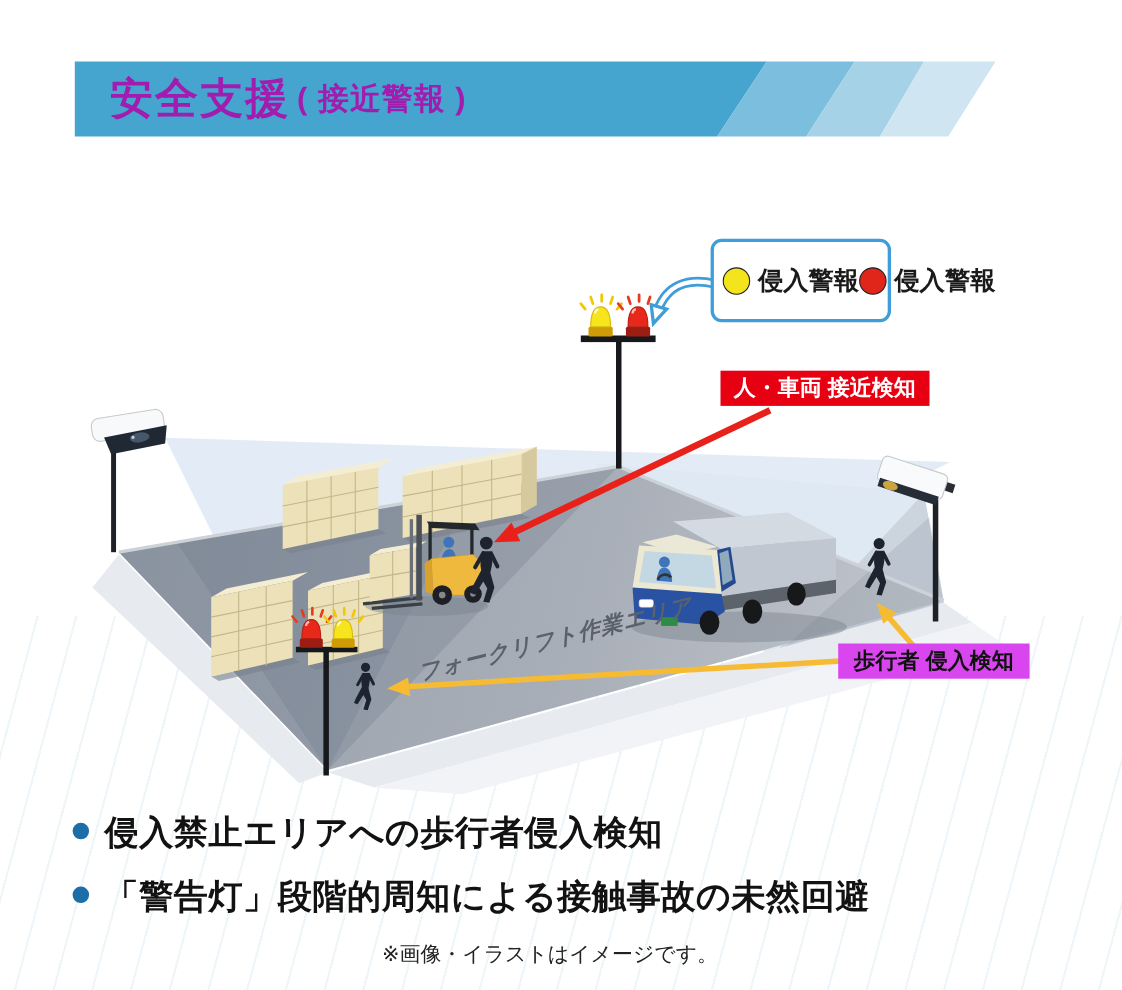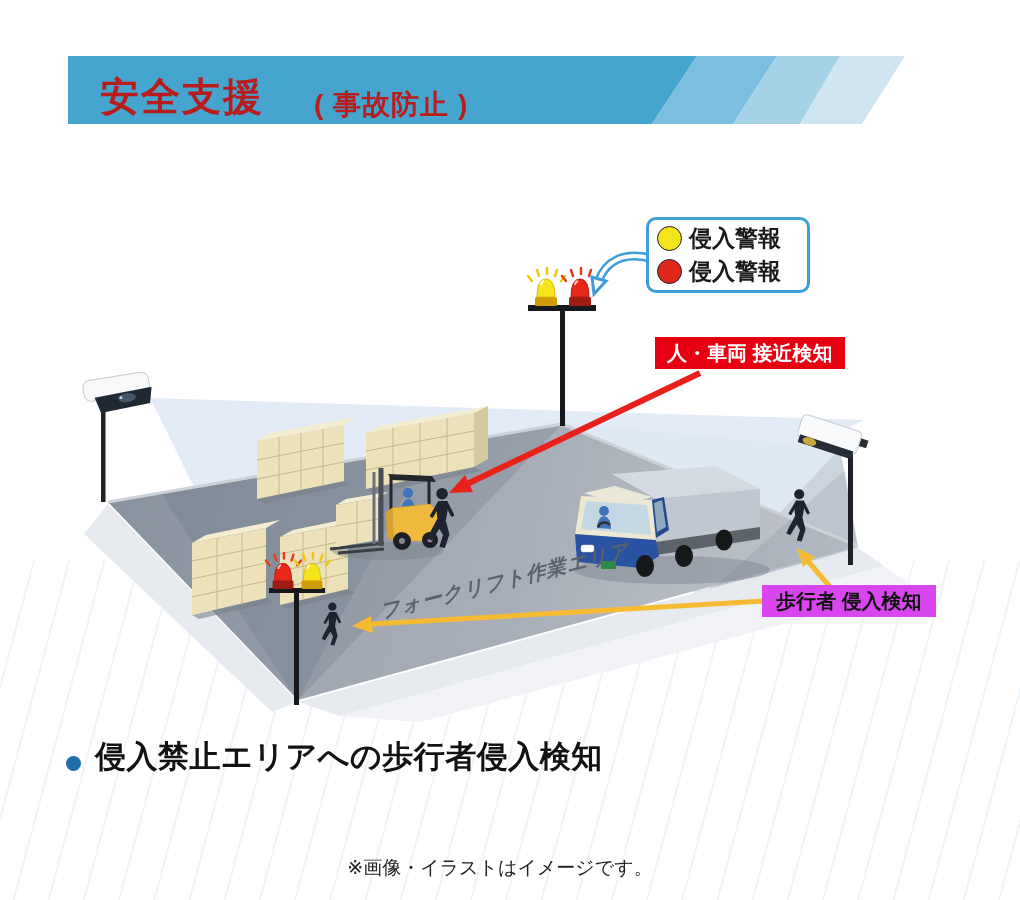--- a/index.html
+++ b/index.html
@@ -4,42 +4,42 @@
 <style>
   html,body{margin:0;padding:0;background:#fff;}
   body{font-family:"Liberation Sans","DejaVu Sans",sans-serif;}
   .stage{position:relative;width:1020px;height:900px;overflow:hidden;background:#fff;}
   .hatch{position:absolute;left:0;top:560px;width:1020px;height:340px;z-index:0;
     background:repeating-linear-gradient(105deg,rgba(190,215,232,0) 0 32px,rgba(190,215,232,.45) 32px 34px);
     opacity:.55;}
   svg.scene{position:absolute;left:0;top:0;z-index:1;}
   .overlay{position:absolute;z-index:2;}
   
-  .title{left:100px;top:56px;height:68px;display:flex;align-items:flex-end;color:#b91c1c;gap:44px;}
+  .title{left:100px;top:56px;height:68px;display:flex;align-items:center;color:#a21caf;}
   .title .main{font-size:39px;font-weight:700;letter-spacing:2px;}
   .title .sub{font-size:28px;font-weight:700;margin-left:6px;letter-spacing:1px;}
   
   .legend{left:646px;top:217px;width:150px;height:70px;background:#fff;border:3px solid #3f9ed9;
-    border-radius:10px;display:flex;flex-direction:column;justify-content:space-evenly;padding-left:8px;box-sizing:content-box;}
+    border-radius:10px;display:flex;flex-direction:row;justify-content:space-evenly;padding-left:8px;box-sizing:content-box;}
   .legend-row{display:flex;align-items:center;gap:7px;}
   .legend-dot{width:25px;height:25px;border-radius:50%;border:1.5px solid #222;box-sizing:border-box;flex:0 0 auto;}
   .legend-dot.yellow{background:#f4e41c;}
   .legend-dot.red{background:#e0251b;}
   .legend-row .lbl{font-size:23px;font-weight:700;color:#1a1a1a;white-space:nowrap;}
   
   .label-red{left:655px;top:337px;height:32px;line-height:32px;padding:0 12px;background:#e60012;
     color:#fff;font-size:20px;font-weight:700;white-space:nowrap;}
   .label-yellow{left:762px;top:585px;height:32px;line-height:32px;padding:0 14px;background:#d946ef;
     color:#111;font-size:20px;font-weight:700;white-space:nowrap;}
   
   .floor-label{left:382px;top:598px;font-size:20px;font-weight:600;color:#5a616b;letter-spacing:1px;
     white-space:nowrap;transform:rotate(-14deg) skewX(-18deg);transform-origin:0 50%;}
   
   .bullets{left:66px;top:736px;width:920px;}
-  .bullet-row{display:flex;align-items:center;margin-bottom:16px;}
+  .bullet-row{display:flex;align-items:flex-start;margin-bottom:16px;}
   .bullet-dot{width:15px;height:15px;border-radius:50%;background:#1d6da9;margin:12px 14px 0 0;flex:0 0 auto;}
   .bullet-text{font-size:31px;font-weight:600;color:#121212;letter-spacing:0.5px;}
   
   .footer{left:0;top:855px;width:1000px;text-align:center;font-size:19px;color:#222;}
 </style>
 </head>
 <body>
 
 <div class="stage">
   <div class="hatch"></div>
@@ -217,21 +217,21 @@
     </g>
     <g>
       <path d="M650,258 C624,252 606,260 598,282" stroke="#3f9ed9" stroke-width="9" fill="none"></path>
       <path d="M650,258 C624,252 606,260 598,282" stroke="#fff" stroke-width="4" fill="none"></path>
       <polygon points="594,294 592,277 606,281" fill="#fff" stroke="#3f9ed9" stroke-width="3"></polygon>
     </g>
   </svg>
 
   <div class="overlay title">
     <span class="main">安全支援</span>
-    <span class="sub">( 事故防止 )</span>
+    <span class="sub">( 接近警報 )</span>
   </div>
 
   <div class="overlay legend">
     <div class="legend-row">
       <span class="legend-dot yellow"></span>
       <span class="lbl">侵入警報</span>
     </div>
     <div class="legend-row">
       <span class="legend-dot red"></span>
       <span class="lbl">侵入警報</span>
@@ -241,16 +241,20 @@
   <div class="overlay label-red">人・車両 接近検知</div>
   <div class="overlay label-yellow">歩行者 侵入検知</div>
 
   <div class="overlay floor-label">フォークリフト作業エリア</div>
 
   <div class="overlay bullets">
     <div class="bullet-row">
       <span class="bullet-dot"></span>
       <span class="bullet-text">侵入禁止エリアへの歩行者侵入検知</span>
     </div>
+    <div class="bullet-row">
+      <span class="bullet-dot"></span>
+      <span class="bullet-text">「警告灯」段階的周知による接触事故の未然回避</span>
+    </div>
   </div>
 
   <div class="overlay footer">※画像・イラストはイメージです。</div>
 </div>
 
 </body></html>

